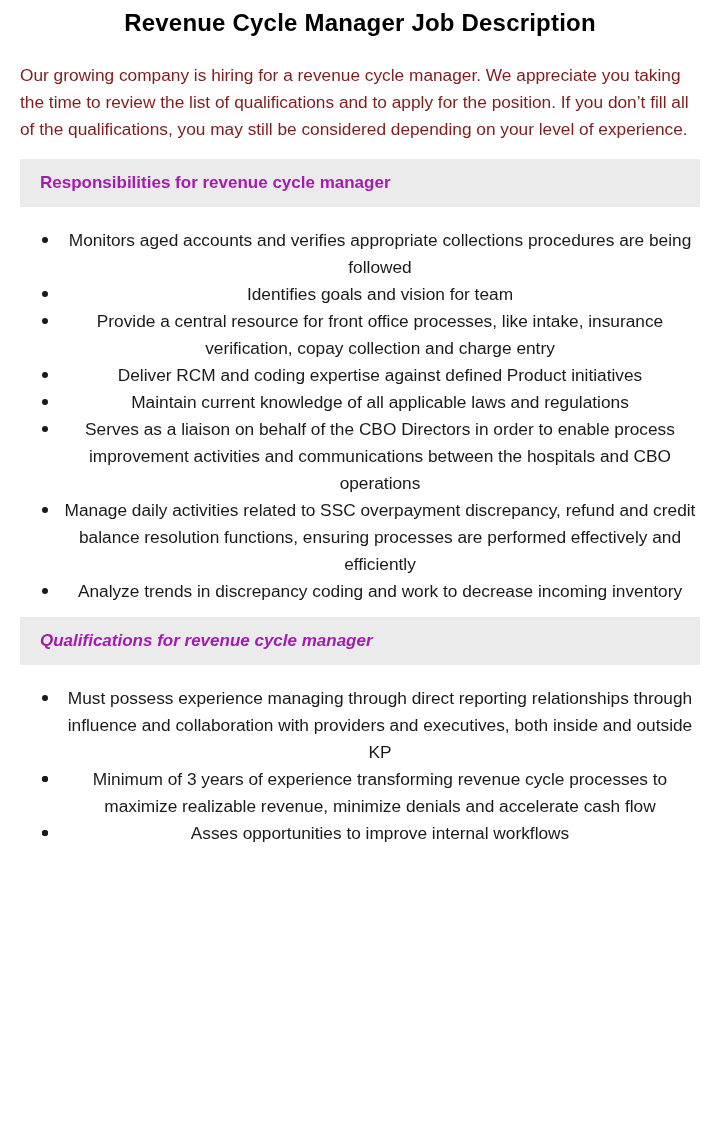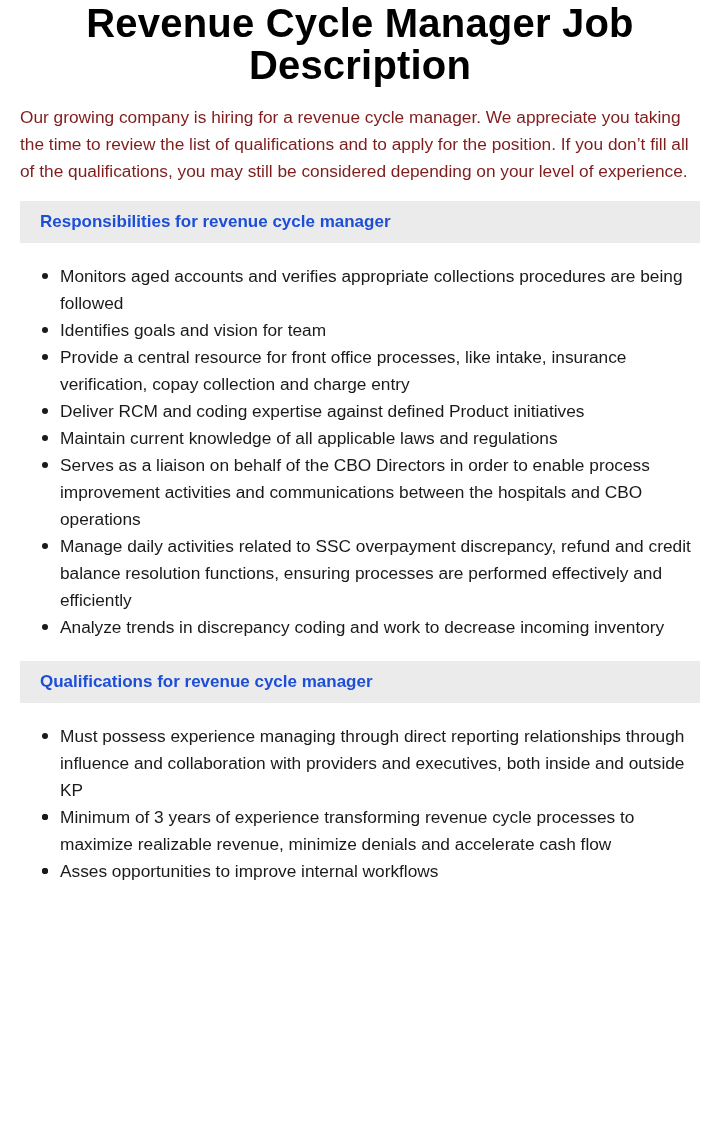--- a/index.html
+++ b/index.html
@@ -8,47 +8,48 @@
       height: 1138px;
       overflow: hidden;
       font-family: "Liberation Sans", sans-serif;
       color: #111111;
     }
     .page { padding: 0 20px; }
     h1.title {
       margin: 0;
       padding-top: 2px;
       text-align: center;
-      font-size: 40px;
+      font-size: 24px;
       font-weight: bold;
       line-height: 42px;
       letter-spacing: 0.2px;
       color: #000000;
     }
     p.intro {
       margin: 18px 0 0 0;
       font-size: 17.3px;
       line-height: 27px;
       color: #7f1d1d;
     }
     .section-header {
       margin-top: 16px;
       background: #ebebeb;
-      height: 42px;
+      height: 48px;
       display: flex;
       align-items: center;
       padding-left: 20px;
       font-size: 17px;
       font-weight: bold;
-      color: #1d4ed8;
+      color: #a21caf;
     }
     ul.list {
       margin: 20px 0 0 0;
       padding-left: 40px;
       list-style: none;
+      text-align: center;
     }
     ul.list li {
       position: relative;
       font-size: 17.3px;
       line-height: 27px;
       color: #1a1a1a;
     }
     ul.list li .bullet {
       position: absolute;
       left: -18px;
@@ -58,21 +59,21 @@
     }
     ul.list li .bullet::before {
       content: "";
       display: inline-block;
       width: 6px; height: 6px;
       border-radius: 50%;
       background: #1a1a1a;
       vertical-align: middle;
       margin-top: -3px;
     }
-    .section-header.qual { margin-top: 20px; }
+    .section-header.qual { margin-top: 12px; font-style: italic; }
   </style>
 </head>
 <body>
 
 <div class="page">
   <h1 class="title">Revenue Cycle Manager Job Description</h1>
   <p class="intro">Our growing company is hiring for a revenue cycle manager. We appreciate you taking the time to review the list of qualifications and to apply for the position. If you don’t fill all of the qualifications, you may still be considered depending on your level of experience.</p>
 
   <div class="section-header">Responsibilities for revenue cycle manager</div>
   <ul class="list">

